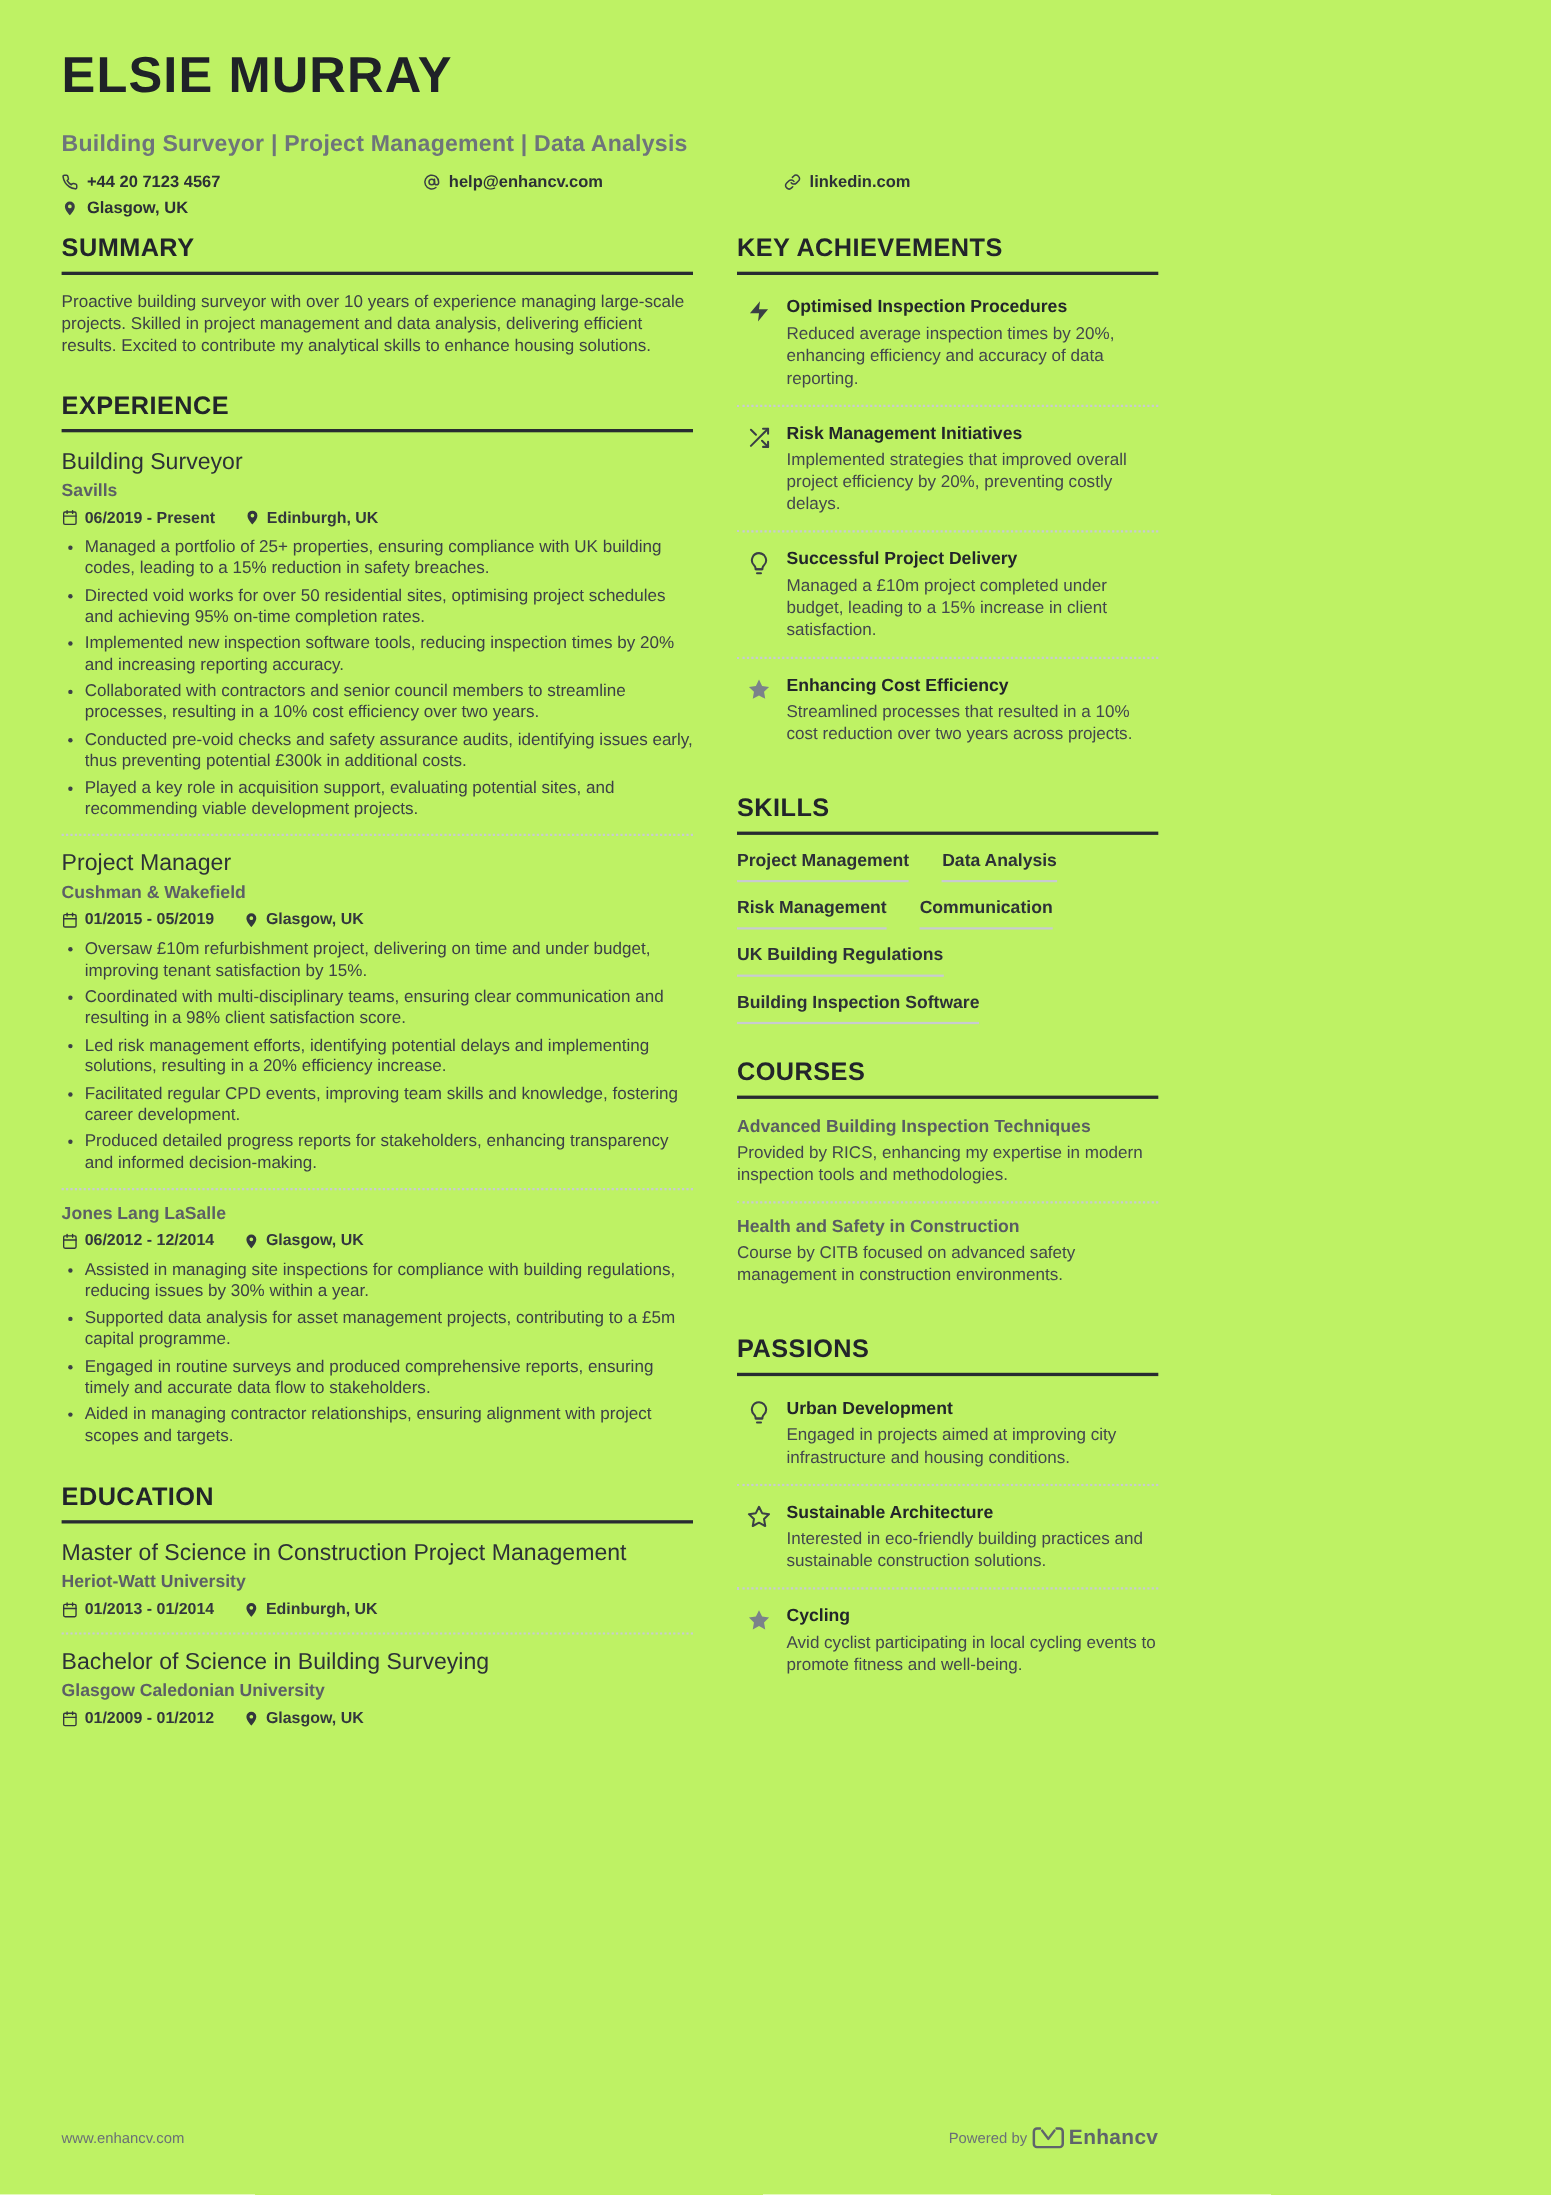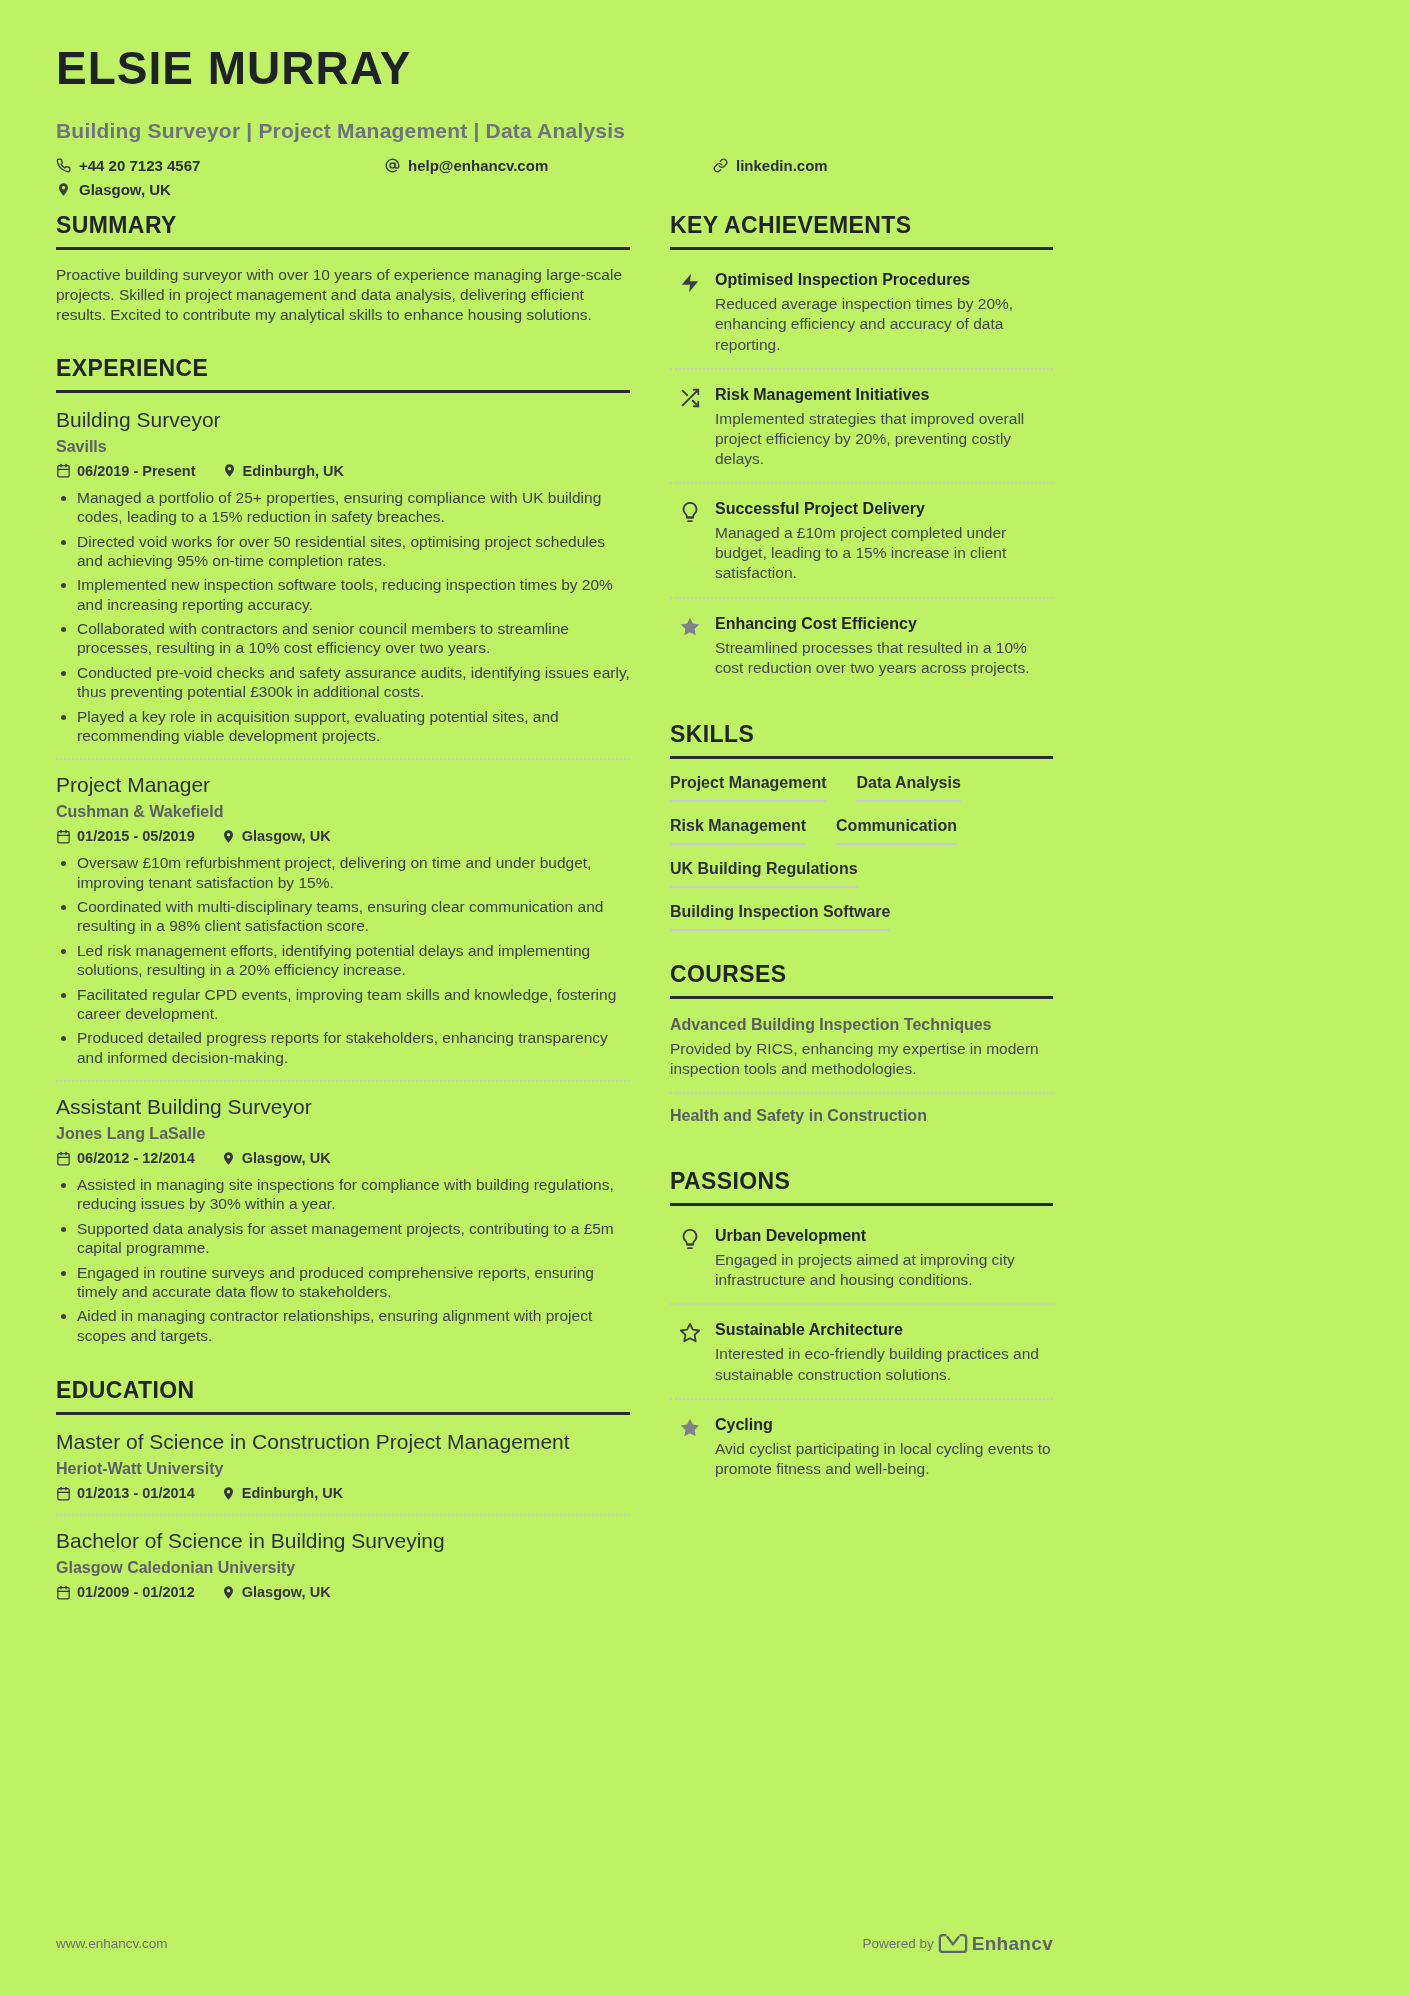--- a/index.html
+++ b/index.html
@@ -201,21 +201,20 @@
                     <li data-name="job-bullet">Led risk management efforts, identifying potential delays and implementing solutions, resulting in a 20% efficiency increase.</li>
 
                     <li data-name="job-bullet">Facilitated regular CPD events, improving team skills and knowledge, fostering career development.</li>
 
                     <li data-name="job-bullet">Produced detailed progress reports for stakeholders, enhancing transparency and informed decision-making.</li>
 
                 </ul>
               </div>
 
               <div class="job" data-name="experience-item">
-                <div class="job-title" data-name="job-title">Assistant Building Surveyor</div>
                 <div class="company" data-name="company-name">Jones Lang LaSalle</div>
                 <div class="meta" data-name="job-meta">
                   <span class="meta-item" data-name="job-dates">
                     <span class="icon m-icon" data-name="calendar-icon">
                       <svg viewBox="0 0 24 24" fill="none" stroke="currentColor" stroke-width="2" stroke-linecap="round" stroke-linejoin="round">
                         <rect x="3" y="4" width="18" height="18" rx="2"></rect>
                         <line x1="16" y1="2" x2="16" y2="6"></line>
                         <line x1="8" y1="2" x2="8" y2="6"></line>
                         <line x1="3" y1="10" x2="21" y2="10"></line>
                       </svg>
@@ -394,20 +393,21 @@
           <h2 class="sec-h" data-name="section-heading-courses">COURSES</h2>
           <div class="course-list" data-name="courses-list">
 
               <div class="course" data-name="course-item">
                 <div class="course-title" data-name="course-title">Advanced Building Inspection Techniques</div>
                 <div class="course-text" data-name="course-text">Provided by RICS, enhancing my expertise in modern inspection tools and methodologies.</div>
               </div>
 
               <div class="course" data-name="course-item">
                 <div class="course-title" data-name="course-title">Health and Safety in Construction</div>
+                <div class="course-text" data-name="course-text">Course by CITB focused on advanced safety management in construction environments.</div>
               </div>
 
           </div>
         </section>
 
         <section class="sec" data-name="passions-section">
           <h2 class="sec-h" data-name="section-heading-passions">PASSIONS</h2>
           <div class="passion-list" data-name="passions-list">
 
               <div class="ach" data-name="passion-item">

